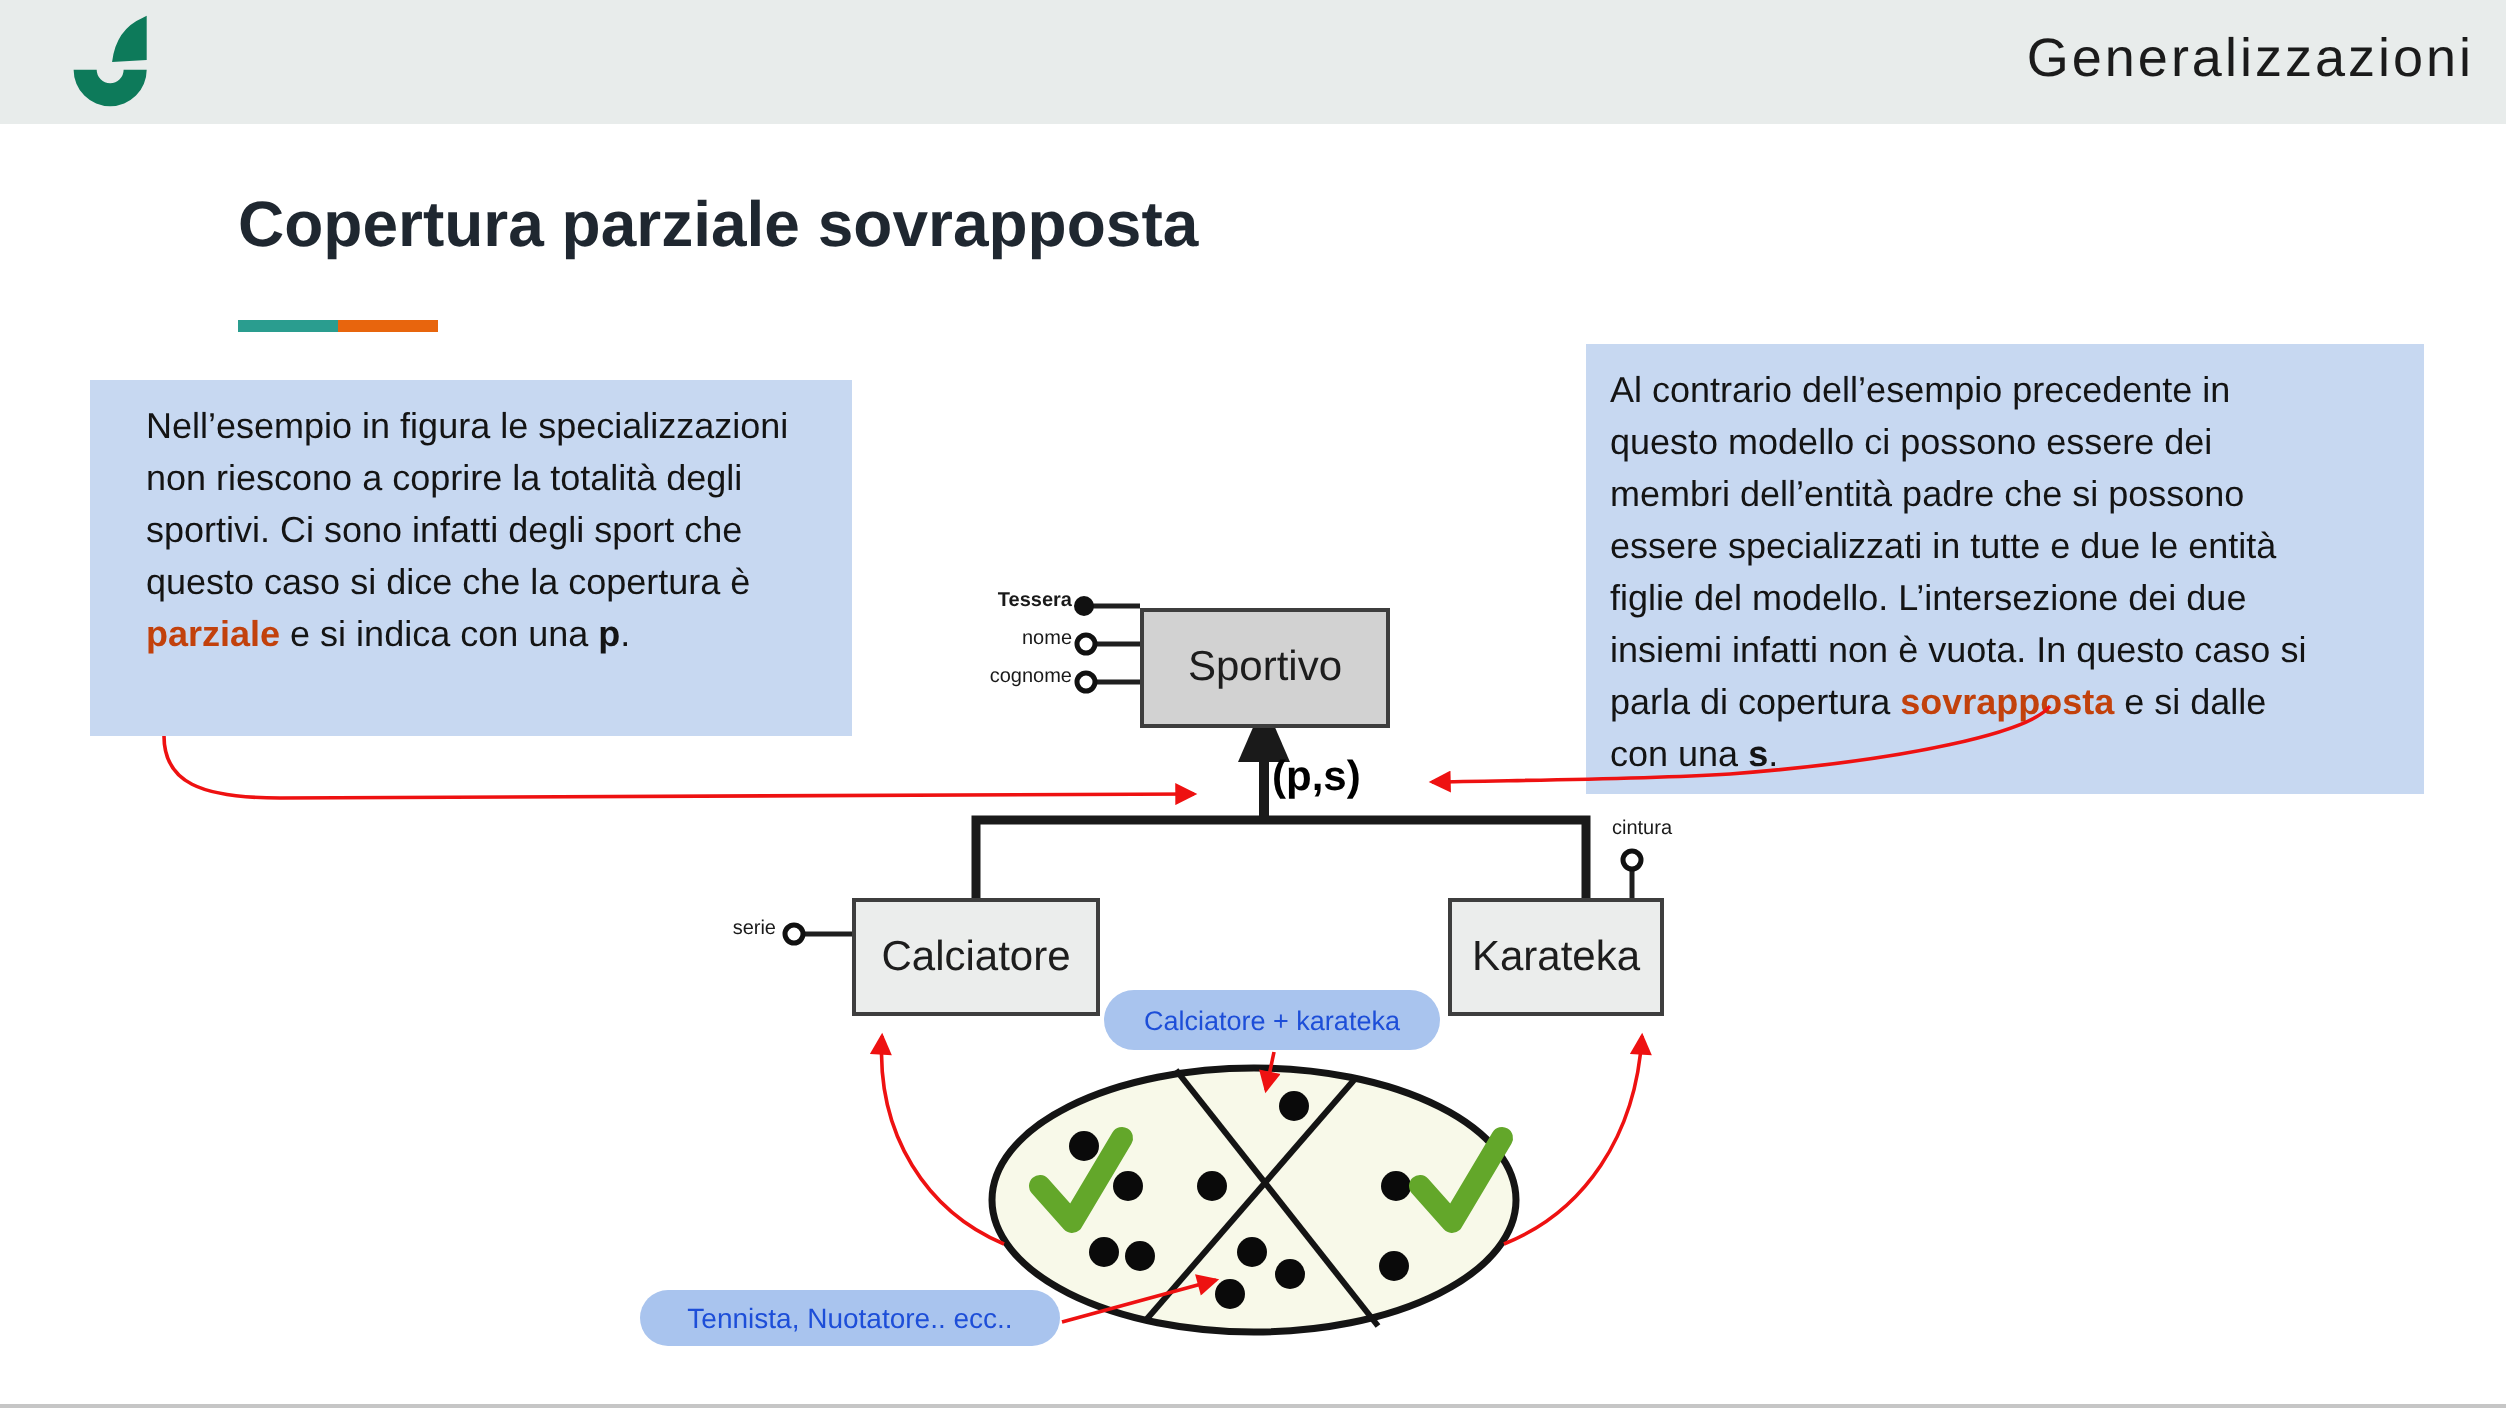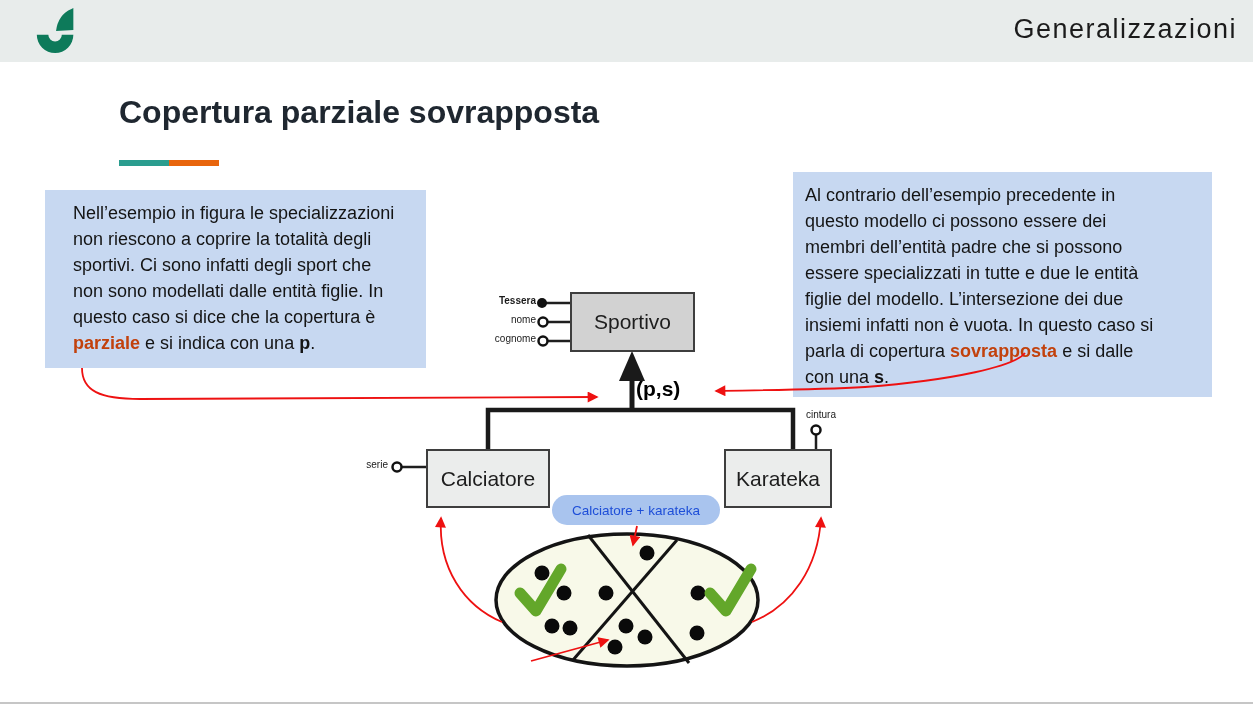--- a/index.html
+++ b/index.html
@@ -17,21 +17,21 @@
   
   .note{position:absolute;background:#c7d8f1;font-size:18px;line-height:26px;color:#141414;
         padding:10px 12px;box-sizing:border-box;}
   #left-note{left:45px;top:190px;width:381px;height:178px;padding-left:28px;}
   #right-note{left:793px;top:172px;width:419px;height:225px;}
   .red{color:#c2410c;font-weight:700;}
   .b{font-weight:700;}
   
   .entity{position:absolute;box-sizing:border-box;border:2px solid #3e3e3e;
           display:flex;align-items:center;justify-content:center;font-size:21px;color:#1d1d1d;}
-  #entity-sportivo{left:570px;top:292px;width:125px;height:60px;background:#d2d2d2;}
+  #entity-sportivo{left:570px;top:304px;width:125px;height:60px;background:#d2d2d2;}
   #entity-calciatore{left:426px;top:449px;width:124px;height:59px;background:#ebedec;}
   #entity-karateka{left:724px;top:449px;width:108px;height:59px;background:#ebedec;}
   .attr-label{position:absolute;font-size:10px;color:#1a1a1a;}
   .ra{text-align:right;}
   #coverage-label{position:absolute;left:636px;top:377px;font-size:21px;font-weight:700;color:#000;}
   
   .pill{position:absolute;background:#a9c4ee;border-radius:15px;color:#1d4ed8;
         display:flex;align-items:center;justify-content:center;font-size:13.5px;}
   #callout-intersection{left:552px;top:495px;width:168px;height:30px;}
   #callout-outside{left:320px;top:645px;width:210px;height:28px;font-size:14px;}
@@ -55,21 +55,20 @@
   <div id="slide-title">Copertura parziale sovrapposta</div>
   <div id="title-underline">
     <div class="seg" style="background:#2a9d8f;"></div>
     <div class="seg" style="background:#e8650d;"></div>
   </div>
 
   <div class="note" id="left-note">
     <div>Nell’esempio in figura le specializzazioni</div>
     <div>non riescono a coprire la totalità degli</div>
     <div>sportivi. Ci sono infatti degli sport che</div>
-    <div>non sono modellati dalle entità figlie. In</div>
     <div>questo caso si dice che la copertura è</div>
     <div><span class="red">parziale</span><span> e si indica con una </span><span class="b">p</span><span>.</span></div>
   </div>
 
   <div class="note" id="right-note">
     <div>Al contrario dell’esempio precedente in</div>
     <div>questo modello ci possono essere dei</div>
     <div>membri dell’entità padre che si possono</div>
     <div>essere specializzati in tutte e due le entità</div>
     <div>figlie del modello. L’intersezione dei due</div>
@@ -147,15 +146,18 @@
   <div class="attr-label ra" style="left:456px;top:314px;width:80px;">nome</div>
   <div class="attr-label ra" style="left:446px;top:333px;width:90px;">cognome</div>
   <div class="attr-label ra" style="left:338px;top:459px;width:50px;">serie</div>
   <div class="attr-label" style="left:806px;top:409px;width:70px;">cintura</div>
 
   <div id="coverage-label">(p,s)</div>
 
   <div class="pill" id="callout-intersection">
     <span>Calciatore + karateka</span>
   </div>
+  <div class="pill" id="callout-outside">
+    <span>Tennista, Nuotatore.. ecc..</span>
+  </div>
 
   <div id="bottom-line"></div>
 </div>
 
 </body></html>

